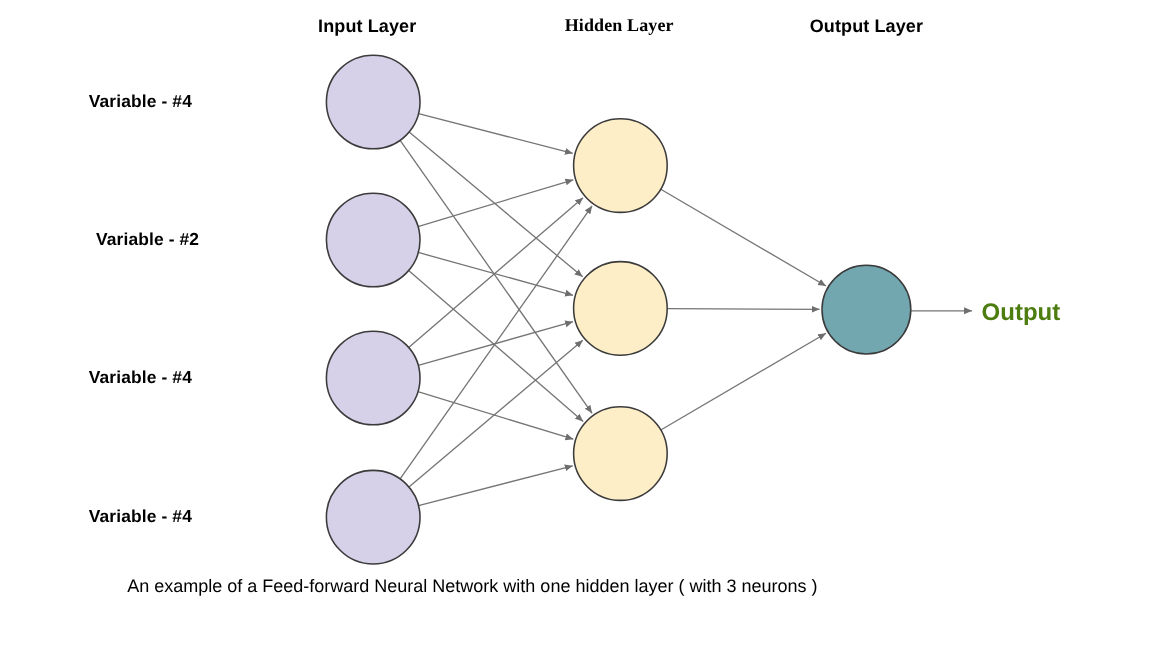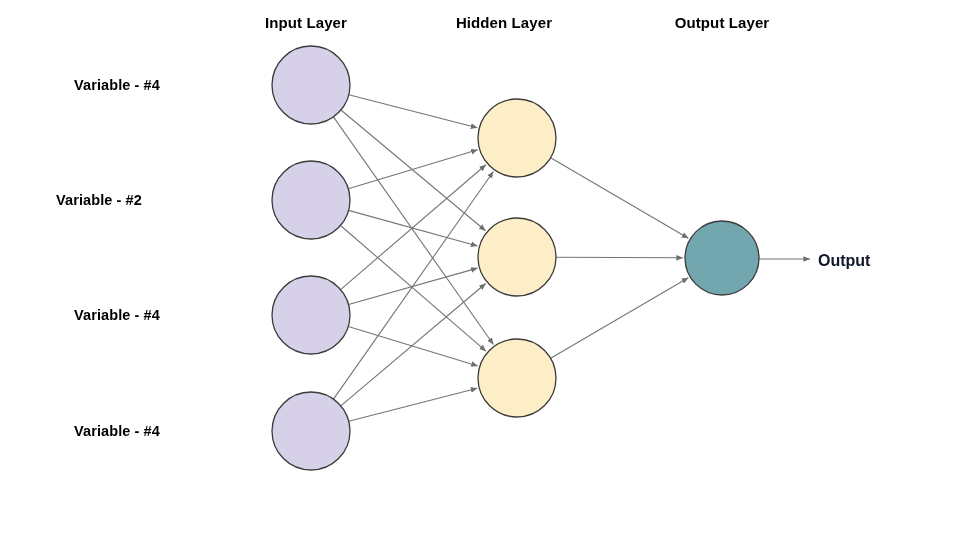--- a/index.html
+++ b/index.html
@@ -38,23 +38,23 @@
     font-size: 14.5px;
     font-weight: bold;
     color: #000000;
     white-space: nowrap;
     transform: translate(0, -50%);
     letter-spacing: 0.1px;
   }
   .output-label {
     position: absolute;
     font-family: "Liberation Sans", sans-serif;
-    font-size: 16px;
+    font-size: 20px;
     font-weight: bold;
-    color: #0f172a;
+    color: #4d7c0f;
     white-space: nowrap;
     transform: translate(0, -50%);
   }
   .caption {
     position: absolute;
     font-family: "Liberation Sans", sans-serif;
     font-size: 15px;
     font-weight: normal;
     color: #000000;
     white-space: nowrap;
@@ -97,26 +97,27 @@
         <circle cx="311" cy="431" r="39" fill="#d6d0e8" stroke="#3b3b3b" stroke-width="1.3"></circle>
         <circle cx="517" cy="138" r="39" fill="#fdeec7" stroke="#3b3b3b" stroke-width="1.3"></circle>
         <circle cx="517" cy="257" r="39" fill="#fdeec7" stroke="#3b3b3b" stroke-width="1.3"></circle>
         <circle cx="517" cy="378" r="39" fill="#fdeec7" stroke="#3b3b3b" stroke-width="1.3"></circle>
         <circle cx="722" cy="258" r="37" fill="#72a7b0" stroke="#3b3b3b" stroke-width="1.3"></circle>
       </g>
   </svg>
 
   <div id="layer-titles">
       <div class="layer-title" style="left: 306px; top: 22px;">Input Layer</div>
-      <div class="layer-title" style="left: 504px; top: 22px;">Hidden Layer</div>
+      <div class="layer-title" style="left: 516px; top: 22px; font-family: Liberation Serif, serif;">Hidden Layer</div>
       <div class="layer-title" style="left: 722px; top: 22px;">Output Layer</div>
     </div>
   <div id="var-labels">
       <div class="var-label" style="left: 74px; top: 85px;">Variable - #4</div>
-      <div class="var-label" style="left: 56px; top: 200px;">Variable - #2</div>
+      <div class="var-label" style="left: 80px; top: 200px;">Variable - #2</div>
       <div class="var-label" style="left: 74px; top: 315px;">Variable - #4</div>
       <div class="var-label" style="left: 74px; top: 431px; text-align: right;">Variable - #4</div>
     </div>
 
   <div class="output-label" id="output-label" style="left: 818px; top: 261px;">Output</div>
 
+  <div class="caption" id="caption" style="left: 106px; top: 489px;">An example of a Feed-forward Neural Network with one hidden layer ( with 3 neurons )</div>
 
 </div>
 
 </body></html>

